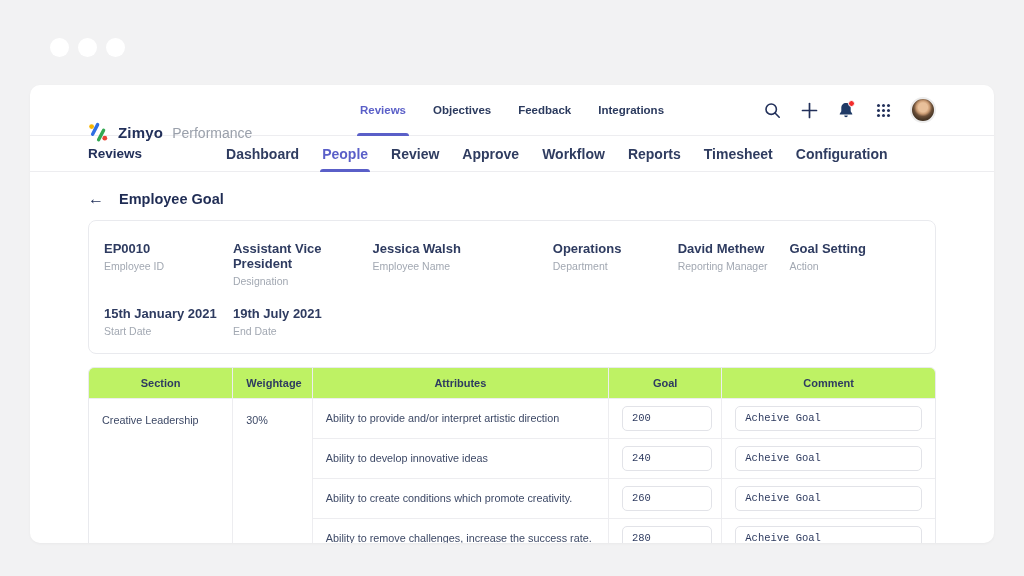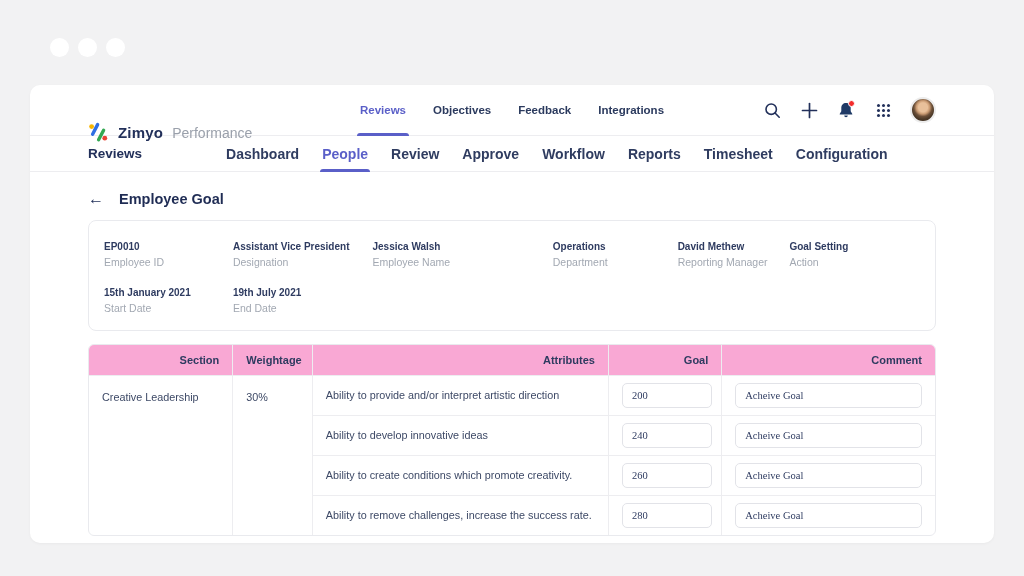--- a/index.html
+++ b/index.html
@@ -39,32 +39,32 @@
   .tab.active::after { content:""; position:absolute; left:-2px; right:-2px; bottom:0; height:3px; background:#5a5fc8; border-radius:3px 3px 0 0; }
 
   
   .page-head { display:flex; align-items:center; gap:15px; padding:0 58px; margin-top:13px; height:28px; }
   .back-arrow { font-size:16px; color:#22305a; cursor:pointer; line-height:1; }
   .page-title { font-size:14.5px; font-weight:bold; color:#1f2c54; }
 
   
   .info-card { margin:7px 58px 0; border:1px solid #e9eaee; border-radius:8px; padding:20px 15px 16px;
                display:grid; grid-template-columns:15.8% 17.1% 22.1% 15.3% 13.7% auto; row-gap:19px; }
-  .info-value { font-size:10px; font-weight:600; color:#2e3b60; margin-bottom:4px; }
+  .info-value { font-size:13px; font-weight:600; color:#2e3b60; margin-bottom:4px; }
   .info-label { font-size:10.5px; color:#a2a8b2; }
 
   
   .table-wrap { margin:13px 58px 0; border:1px solid #e9eaee; border-radius:6px; overflow:hidden; }
   table { width:100%; border-collapse:collapse; table-layout:fixed; }
-  thead th { background:#f9a8d4; text-align:right; font-size:11px; font-weight:600; color:#2e3b60; padding:0 13px; height:30px; border-right:1px solid #ededf0; }
+  thead th { background:#bef264; text-align:center; font-size:11px; font-weight:600; color:#2e3b60; padding:0 13px; height:30px; border-right:1px solid #ededf0; }
   thead th:last-child { border-right:none; }
   tbody td { font-size:10.8px; color:#3d4966; border-top:1px solid #ededf0; border-right:1px solid #ededf0; padding:0 13px; height:40px; }
   tbody td:last-child { border-right:none; }
   td.span-cell { vertical-align:top; padding-top:15px; }
-  .cell-input { border:1px solid #e2e3e8; border-radius:5px; height:25px; font-family:Liberation Serif, serif; font-size:10.5px; color:#2e3b60; padding:0 9px; background:#fff; outline:none; }
+  .cell-input { border:1px solid #e2e3e8; border-radius:5px; height:25px; font-family:Liberation Mono, monospace; font-size:10.5px; color:#2e3b60; padding:0 9px; background:#fff; outline:none; }
   .goal-input { width:90px; }
   .comment-input { width:100%; }
 
   svg { display:block; }
 </style>
 </head>
 <body>
 
 <div class="win-dots">
   <div class="win-dot"></div>

